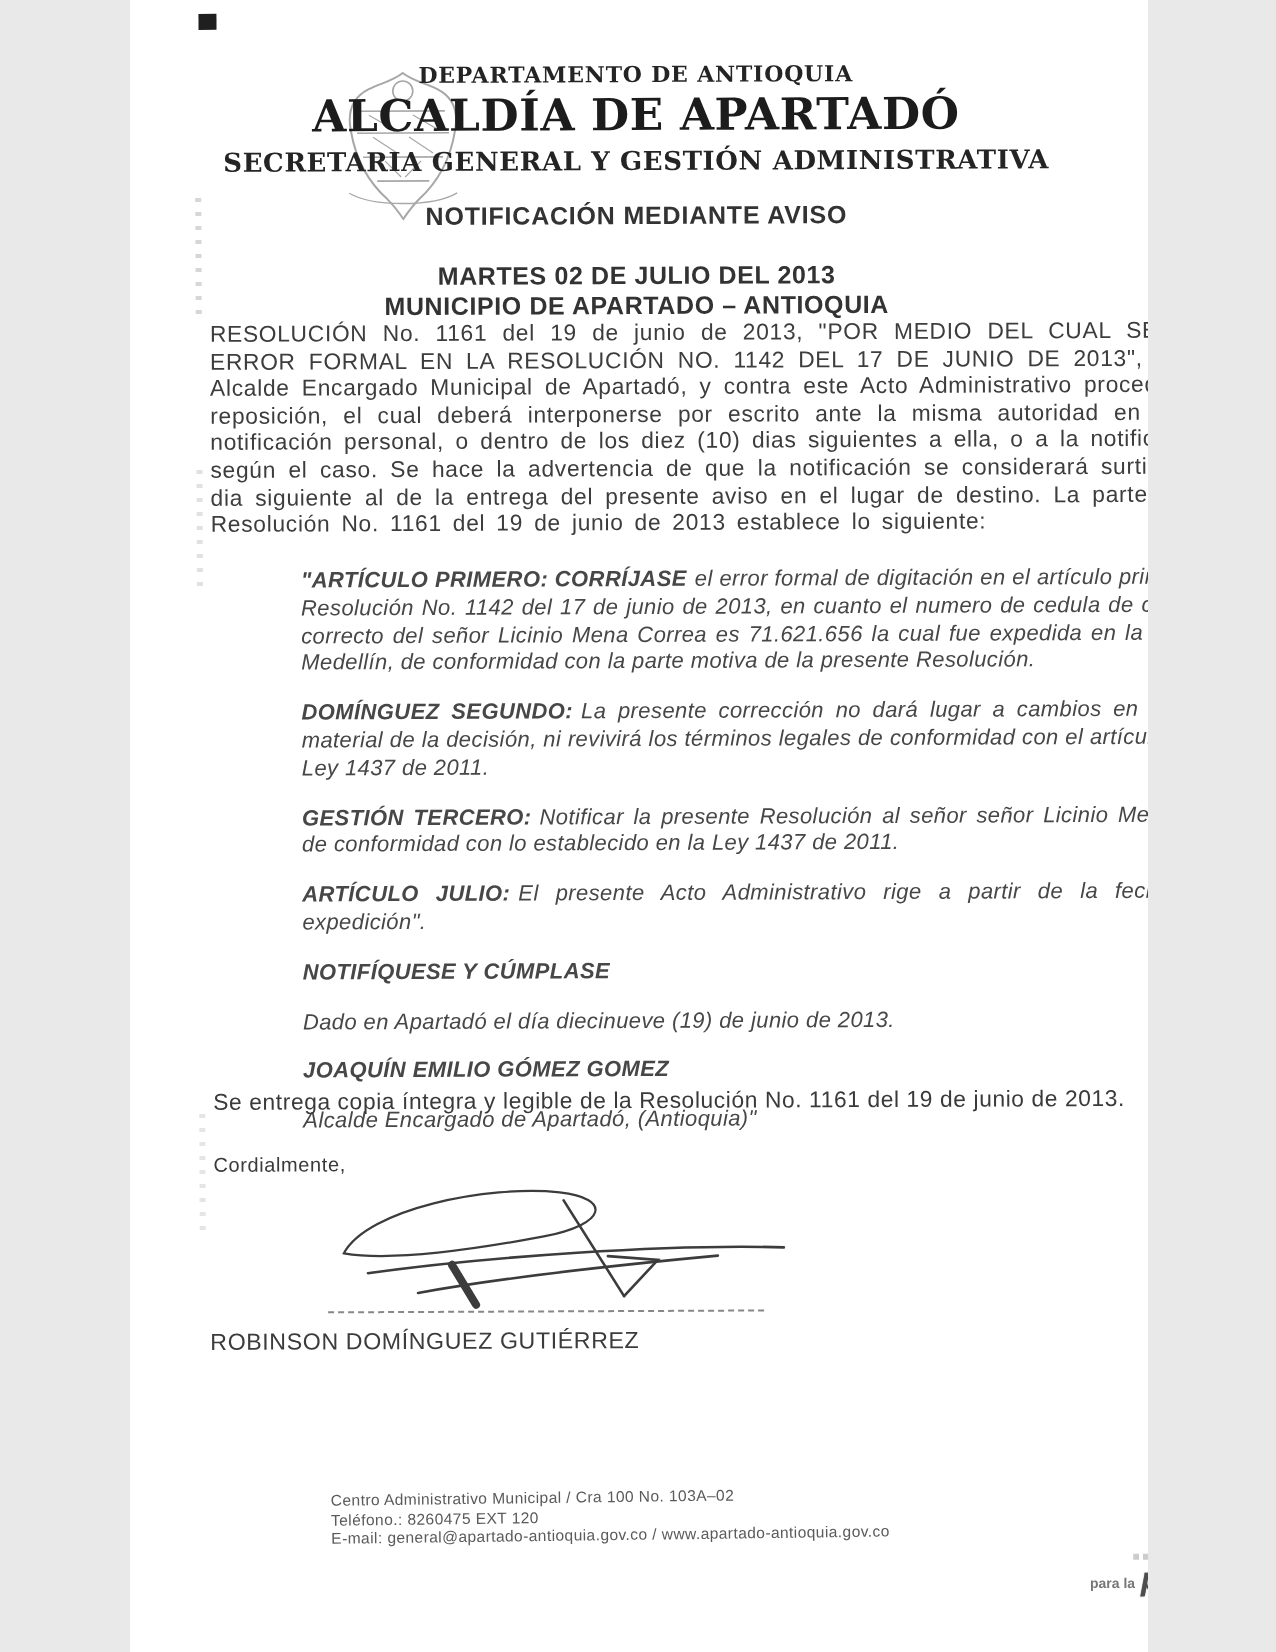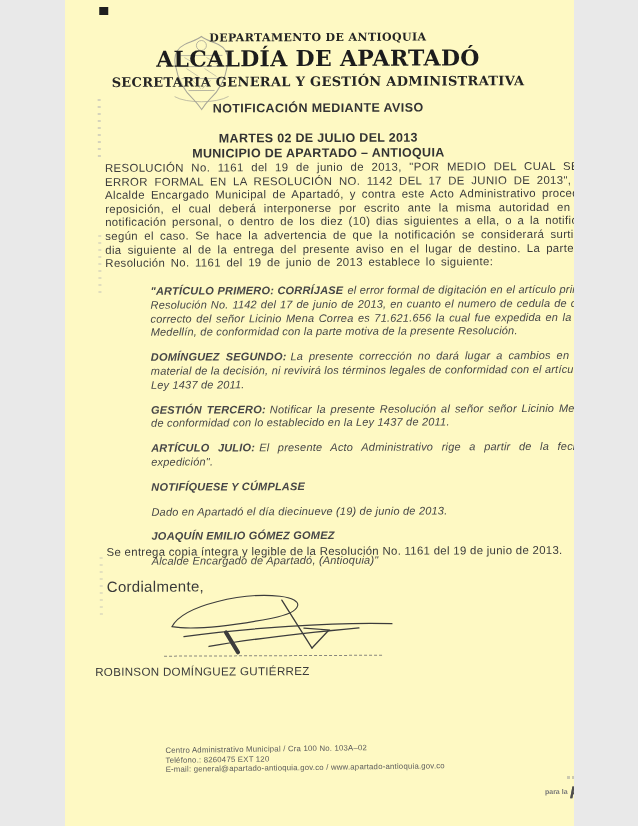--- a/index.html
+++ b/index.html
@@ -1,16 +1,16 @@
 <!DOCTYPE html>
 <html><head>
 <meta charset="utf-8">
 <style>
   html,body{margin:0;padding:0;background:#e9e9e9;}
-  .page{position:relative;width:509px;height:826px;margin:0 auto;background:#fef9c3;
+  .page{position:relative;width:509px;height:826px;margin:0 auto;background:#ffffff;
         overflow:hidden;font-family:"Liberation Sans",sans-serif;color:#3a3a3a;}
   .tilt{position:absolute;inset:0;transform:rotate(-0.25deg);}
 
   
   .corner-mark{position:absolute;left:36px;top:6px;width:9px;height:8px;background:#1f1f1f;}
   .artifact-strip{position:absolute;left:34px;width:3px;opacity:.55;
         background:repeating-linear-gradient(180deg,#b5b5b5 0 2px,transparent 2px 7px);}
   .strip-a{top:98px;height:62px;}
   .strip-b{top:234px;height:58px;opacity:.4;}
   .strip-c{top:556px;height:60px;opacity:.35;}
@@ -43,26 +43,26 @@
   .intro{position:absolute;top:161px;left:41px;width:562px;font-size:11.4px;line-height:13.6px;
         text-align:justify;letter-spacing:.35px;word-spacing:2px;color:#3d3d3d;}
   .quoted{position:absolute;top:284px;left:86px;width:476px;font-style:italic;font-size:11px;
         line-height:13.8px;letter-spacing:.2px;color:#474747;}
   .quoted p{margin:0 0 11px;text-align:justify;}
   .qlabel{font-weight:700;margin-right:4px;}
   .bold-line{font-weight:700;}
   .mayor-name{margin-bottom:0;}
   .mayor-title{margin-top:1px;}
   .delivery{position:absolute;top:545px;left:41px;width:562px;font-size:11.4px;letter-spacing:.3px;}
-  .closing{position:absolute;top:577px;left:41px;font-size:15px;letter-spacing:.3px;}
+  .closing{position:absolute;top:577px;left:41px;font-size:10px;letter-spacing:.3px;}
 
   
   .signature{position:absolute;top:588px;left:88px;width:260px;height:72px;}
   .sig-line{position:absolute;top:655px;left:98px;width:218px;border-bottom:1.5px dashed #6b6b6b;opacity:.8;}
-  .signer{position:absolute;top:664px;left:29px;font-size:11.6px;line-height:14.5px;color:#3c3c3c;letter-spacing:.3px;}
+  .signer{position:absolute;top:664px;left:39px;font-size:11.6px;line-height:14.5px;color:#3c3c3c;letter-spacing:.3px;}
 
   
   .footer{position:absolute;top:744px;left:99px;font-size:7.8px;line-height:9.6px;color:#5a5a5a;
         letter-spacing:.2px;transform:rotate(-0.5deg);}
   .gov-logo{position:absolute;left:468px;top:730px;width:150px;text-align:center;color:#6e6e6e;}
   .logo-scribble{width:96px;height:42px;margin:0 auto;opacity:.6;}
   .logo-illegible{width:86px;height:3px;margin:1px auto 2px;opacity:.5;
         background:repeating-linear-gradient(90deg,#9a9a9a 0 3px,transparent 3px 5px);}
   .slogan-small{font-size:7px;font-weight:700;color:#777;margin-right:3px;vertical-align:1px;}
   .slogan-big{font-size:16px;font-weight:700;font-style:italic;letter-spacing:.5px;color:#4d4d4d;

